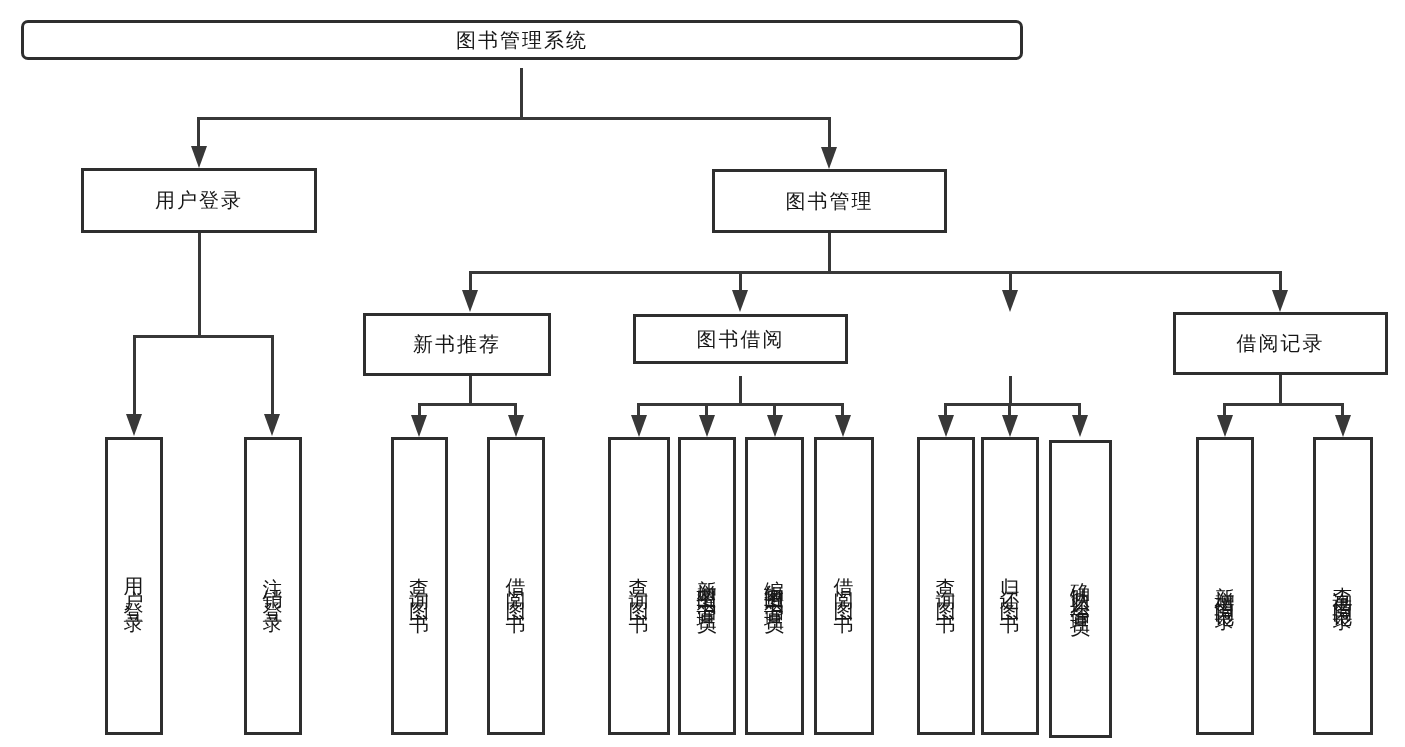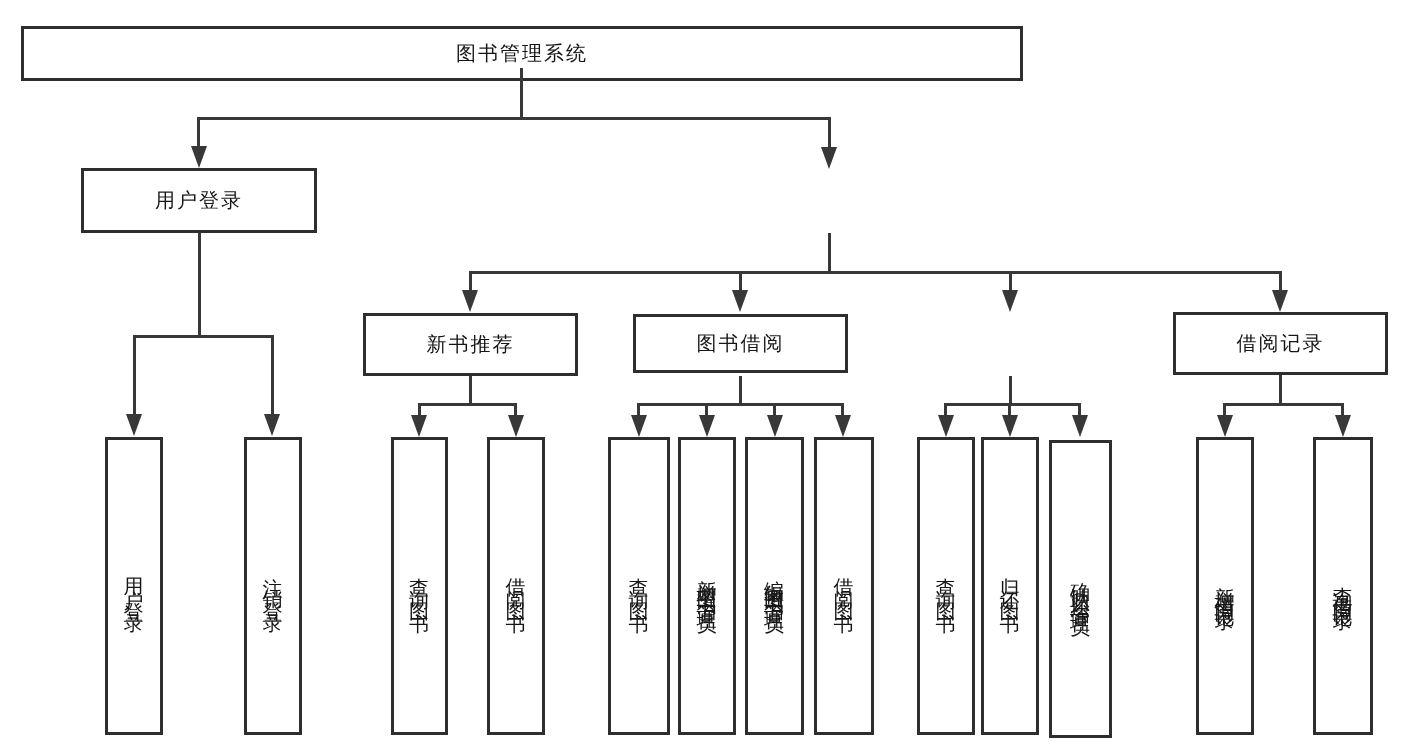--- a/index.html
+++ b/index.html
@@ -49,57 +49,60 @@
     letter-spacing: 1px;
     white-space: nowrap;
     z-index: 5;
   }
 </style>
 </head>
 <body>
 
 <div class="canvas">
 
-  <div class="box hbox" style="left:21px; top:26px; width:1002px; height:55px;">
+  <div class="box hbox" style="left:21px; top:20px; width:1002px; height:40px;border-radius:7px;">
     <span>图书管理系统</span>
   </div>
 
   <div class="vl" style="left:520px; top:68px; height:52px;"></div>
   <div class="hl" style="left:198px; top:117px; width:633px;"></div>
   <div class="vl" style="left:197px; top:117px; height:30px;"></div>
   <div class="arrow" style="left:191px; top:146px;"></div>
   <div class="vl" style="left:828px; top:117px; height:31px;"></div>
   <div class="arrow" style="left:821px; top:147px;"></div>
 
   <div class="box hbox" style="left:81px; top:168px; width:236px; height:65px;">
     <span>用户登录</span>
+  </div>
+  <div class="box hbox" style="left:712px; top:169px; width:235px; height:64px;">
+    <span>图书管理</span>
   </div>
 
   <div class="vl" style="left:198px; top:233px; height:104px;"></div>
   <div class="hl" style="left:133px; top:335px; width:141px;"></div>
   <div class="vl" style="left:133px; top:335px; height:81px;"></div>
   <div class="arrow" style="left:126px; top:414px;"></div>
   <div class="vl" style="left:271px; top:335px; height:81px;"></div>
   <div class="arrow" style="left:264px; top:414px;"></div>
 
   <div class="vl" style="left:828px; top:233px; height:40px;"></div>
   <div class="hl" style="left:469px; top:271px; width:812px;"></div>
   <div class="vl" style="left:469px; top:271px; height:21px;"></div>
   <div class="arrow" style="left:462px; top:290px;"></div>
   <div class="vl" style="left:739px; top:271px; height:21px;"></div>
   <div class="arrow" style="left:732px; top:290px;"></div>
   <div class="vl" style="left:1009px; top:271px; height:21px;"></div>
   <div class="arrow" style="left:1002px; top:290px;"></div>
   <div class="vl" style="left:1279px; top:271px; height:21px;"></div>
   <div class="arrow" style="left:1272px; top:290px;"></div>
 
-  <div class="box hbox" style="left:363px; top:313px; width:215px; height:63px;">
+  <div class="box hbox" style="left:363px; top:313px; width:188px; height:63px;">
     <span>新书推荐</span>
   </div>
-  <div class="box hbox" style="left:633px; top:314px; width:215px; height:59px;">
+  <div class="box hbox" style="left:633px; top:314px; width:215px; height:50px;">
     <span>图书借阅</span>
   </div>
   <div class="box hbox" style="left:1173px; top:312px; width:215px; height:63px;">
     <span>借阅记录</span>
   </div>
 
   <div class="vl" style="left:469px; top:376px; height:30px;"></div>
   <div class="hl" style="left:418px; top:403px; width:99px;"></div>
   <div class="vl" style="left:418px; top:403px; height:14px;"></div>
   <div class="arrow" style="left:411px; top:415px;"></div>

